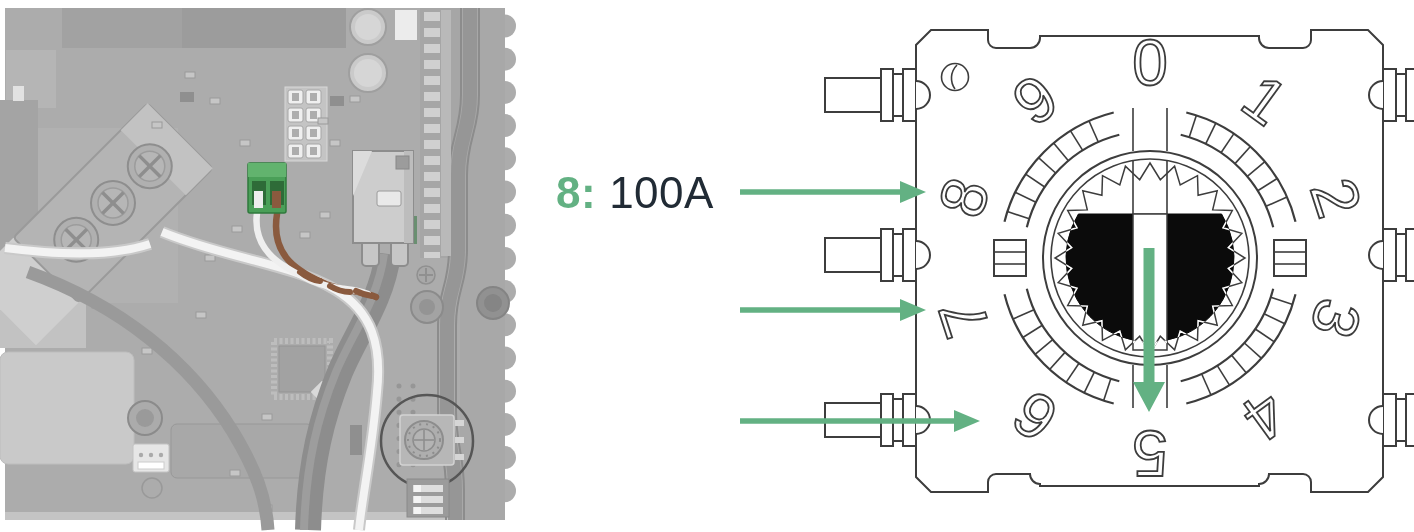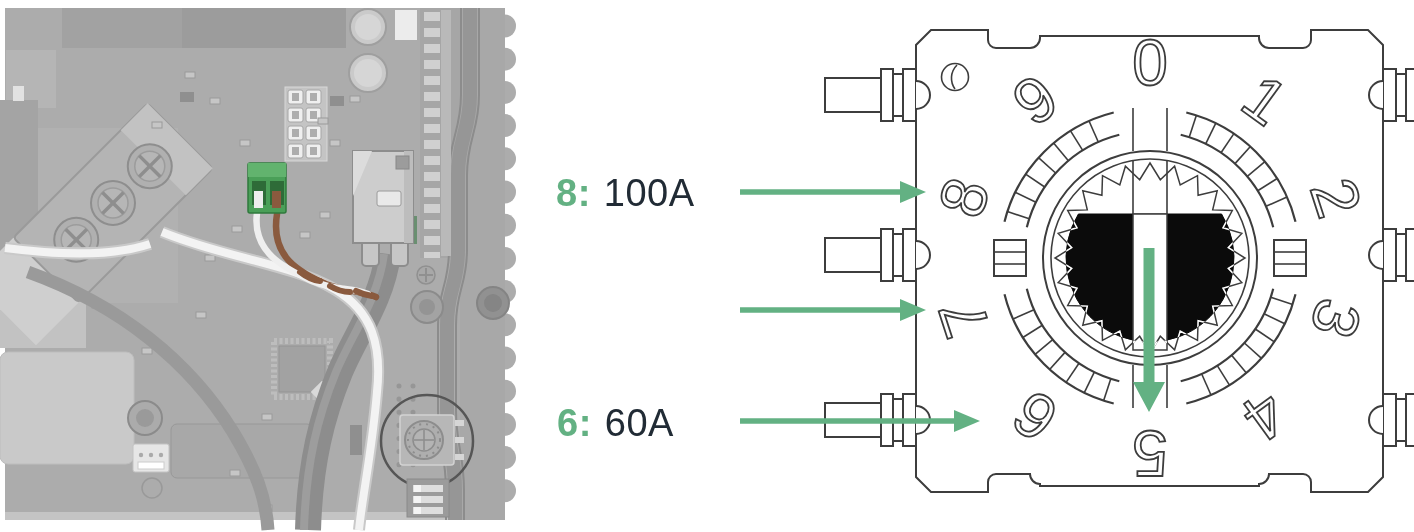--- a/index.html
+++ b/index.html
@@ -5,21 +5,21 @@
   html,body{margin:0;padding:0;background:#fff;}
   #stage{position:relative;width:1414px;height:532px;background:#fff;overflow:hidden;
          font-family:"Liberation Sans",sans-serif;}
   svg{position:absolute;top:0;display:block;}
   #pcb-svg{left:0;}
   #dial-svg{left:540px;}
   .ln{stroke:#3d3d3d;fill:#fff;stroke-width:2;}
   .thin{stroke:#3d3d3d;fill:none;stroke-width:1.6;}
   .digit{font-family:"Liberation Sans",sans-serif;font-size:64px;font-weight:400;
          fill:#ffffff;stroke:#3d3d3d;stroke-width:1.8px;text-anchor:middle;}
-  .ann-label{position:absolute;white-space:nowrap;font-size:38px;line-height:46px;
+  .ann-label{position:absolute;white-space:nowrap;font-size:44px;line-height:46px;
              letter-spacing:.5px;text-align:center;}
   .lk{color:var(--green,#63b183);font-weight:700;}
   .lv{color:var(--text_dark,#212b35);font-weight:500;margin-left:13px;}
 </style>
 </head>
 <body>
 
 <div id="stage">
 
   <svg id="pcb-svg" width="540" height="532" viewBox="0 0 540 532">
@@ -406,16 +406,13 @@
         <polygon points="414,410 440,421 414,432" fill="#63b183"></polygon>
       </g>
     </g>
 
     <path d="M603.5,248 L603.5,382 L593,382 L609,412 L625,382 L614.5,382 L614.5,248 Z" fill="#63b183"></path>
   </svg>
 
   <div class="ann-label" style="top:170px;left:556px">
     <span class="lk">8:</span><span class="lv">100A</span>
   </div>
-  <div class="ann-label" style="top:400px;left:557px">
-    <span class="lk">6:</span><span class="lv">60A</span>
-  </div>
 </div>
 
 </body></html>

